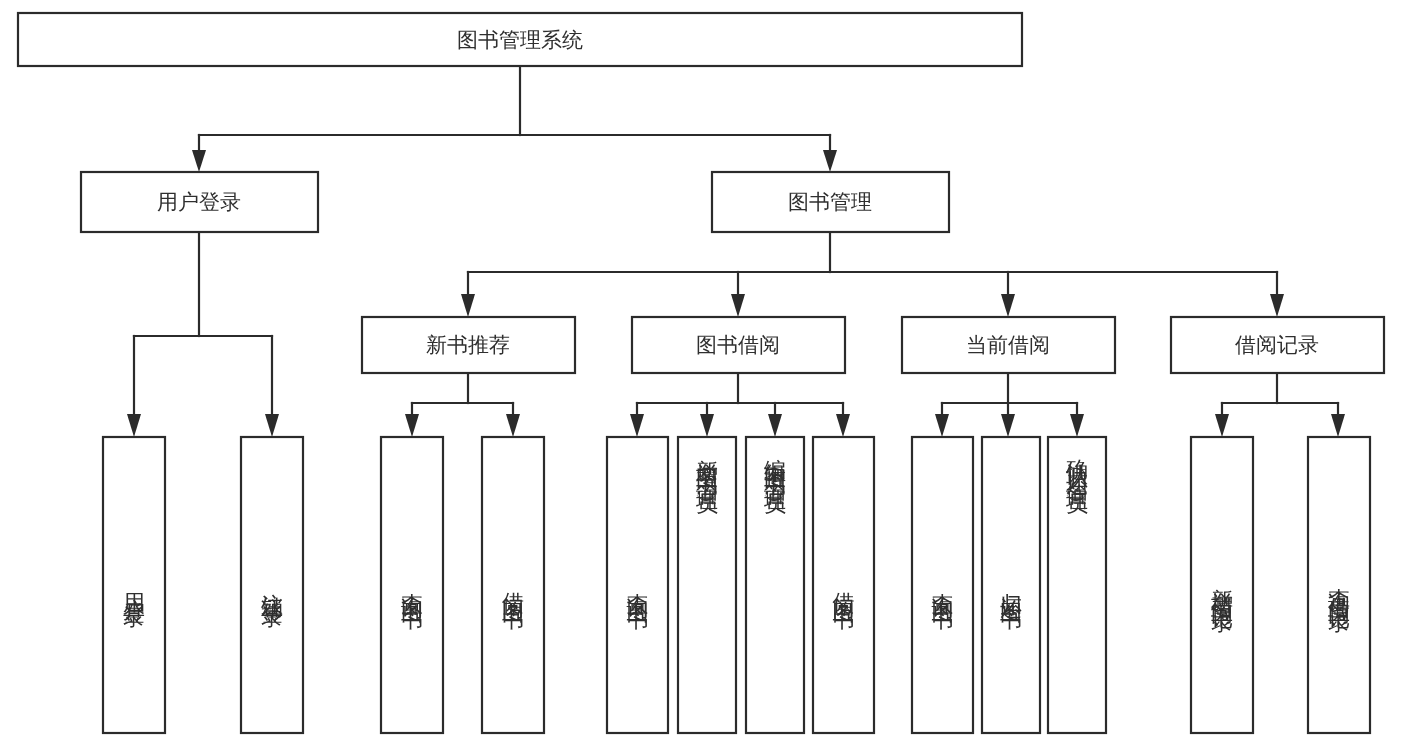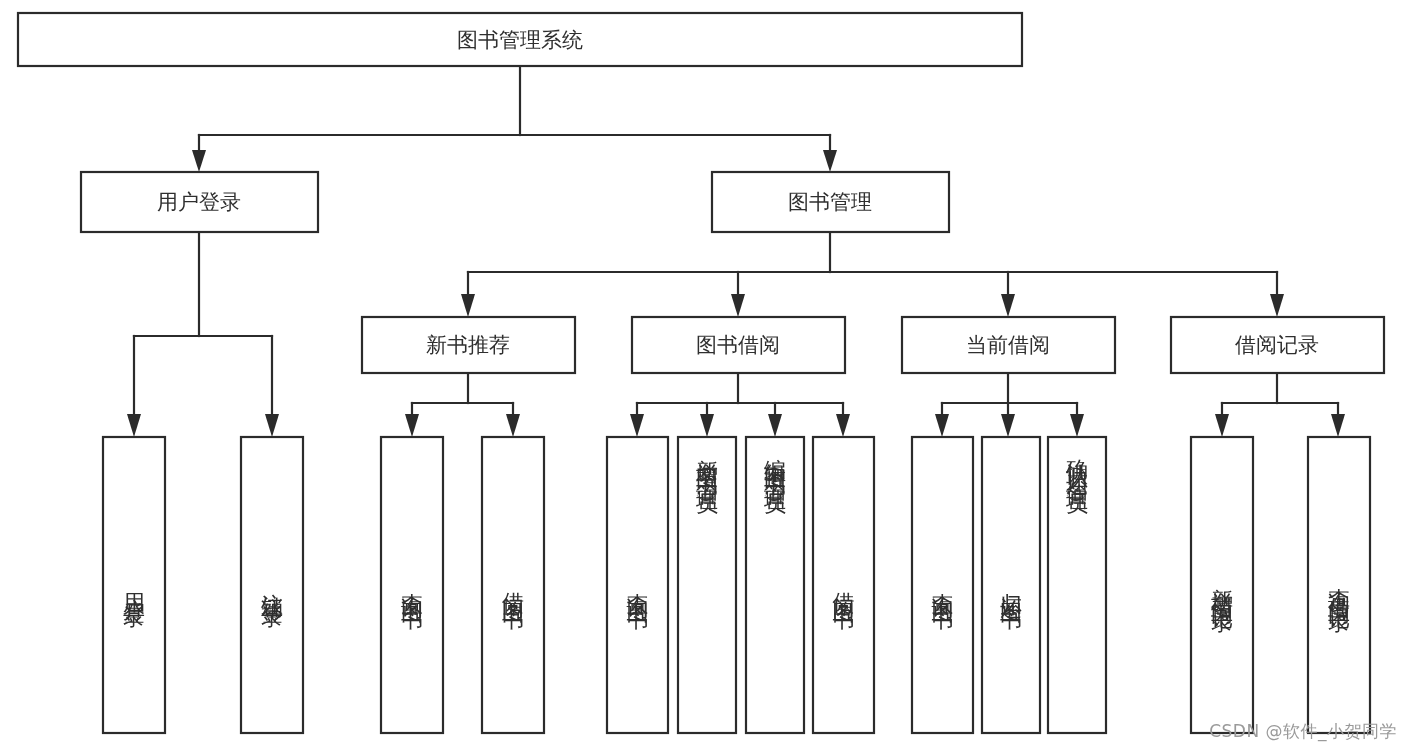--- a/index.html
+++ b/index.html
@@ -233,15 +233,14 @@
     <span class="v-label">确认归还（管理员）</span>
   </div>
 
   <div class="v-label-wrap" style="left:1191px; top:437px; width:62px; height:296px;">
     <span class="v-label">新增借阅记录</span>
   </div>
   <div class="v-label-wrap" style="left:1308px; top:437px; width:62px; height:296px;">
     <span class="v-label">查询借阅记录</span>
   </div>
 
-  <div id="watermark">CSDN @软件_小贺同学</div>
 
 </div>
 
 </body></html>

